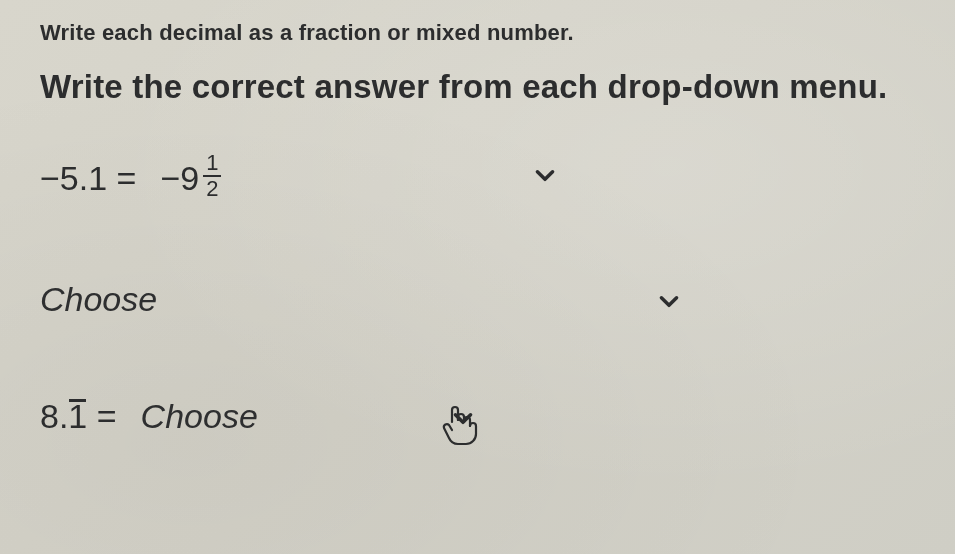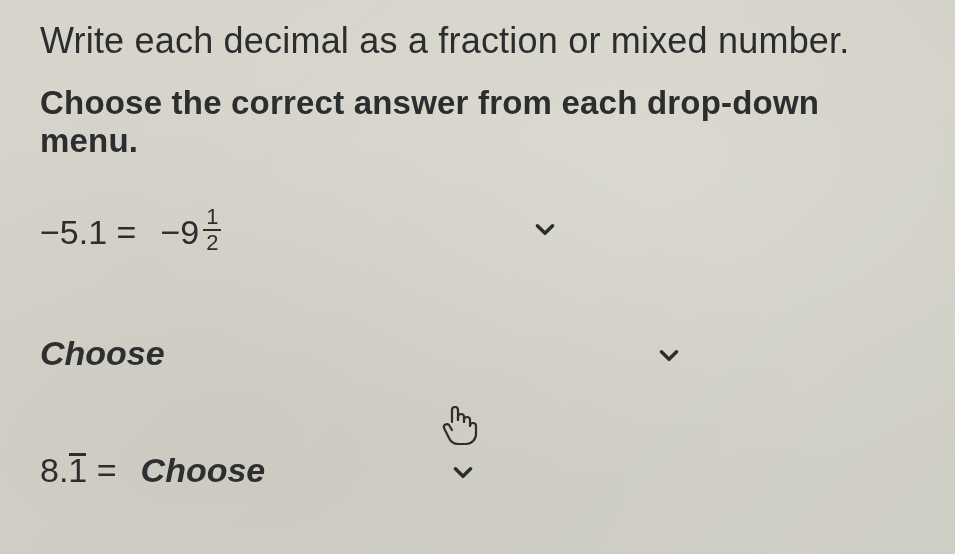--- a/index.html
+++ b/index.html
@@ -20,22 +20,22 @@
     background: radial-gradient(ellipse at 70% 30%, rgba(255,255,255,0.15), transparent 60%),
                 radial-gradient(ellipse at 20% 80%, rgba(0,0,0,0.04), transparent 60%);
     pointer-events: none;
   }
   .page {
     position: relative;
     padding: 20px 40px 0 40px;
     color: #2c2d2e;
   }
   .heading1 {
-    font-size: 36px;
-    font-weight: 400;
+    font-size: 22px;
+    font-weight: 700;
     margin-bottom: 22px;
     letter-spacing: 0.2px;
   }
   .heading2 {
     font-size: 33px;
     font-weight: 650;
     margin-bottom: 48px;
     letter-spacing: 0.2px;
   }
   .row {
@@ -65,21 +65,21 @@
     font-size: 22px;
     line-height: 1;
     position: relative;
     top: -2px;
     margin-left: 2px;
   }
   .frac .num { border-bottom: 2px solid #2c2d2e; padding: 0 3px 1px 3px; }
   .frac .den { padding: 1px 3px 0 3px; }
   .choose {
     font-style: italic;
-    font-weight: 700;
+    font-weight: 400;
     color: #2e2f30;
   }
   .chev {
     position: absolute;
     width: 30px;
     height: 30px;
     display: flex;
     align-items: center;
     justify-content: center;
     cursor: pointer;
@@ -105,21 +105,21 @@
     height: 44px;
     pointer-events: none;
   }
 </style>
 </head>
 <body>
 
 <div class="page">
 
   <div class="heading1">Write each decimal as a fraction or mixed number.</div>
-  <div class="heading2">Choose the correct answer from each drop-down menu.</div>
+  <div class="heading2">Write the correct answer from each drop-down menu.</div>
 
   <div class="row">
     <span class="lhs">−5.1 =</span>
     <span class="answer-mixed">
       <span>−</span>
       <span class="mixed-whole">9</span>
       <span class="frac">
         <span class="num">1</span>
         <span class="den">2</span>
       </span>

